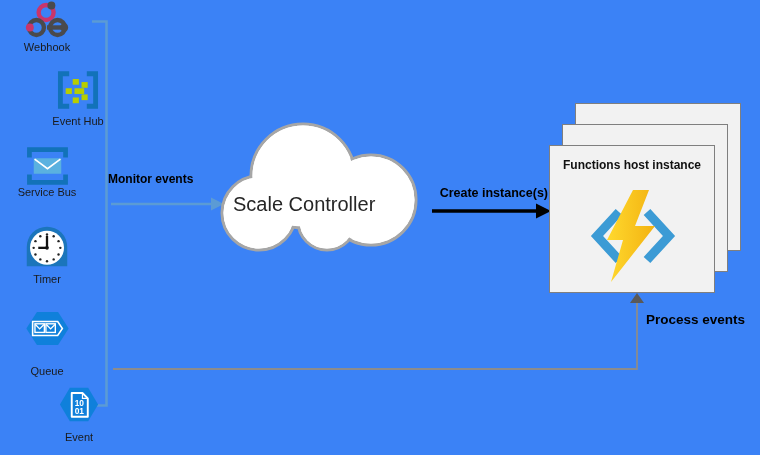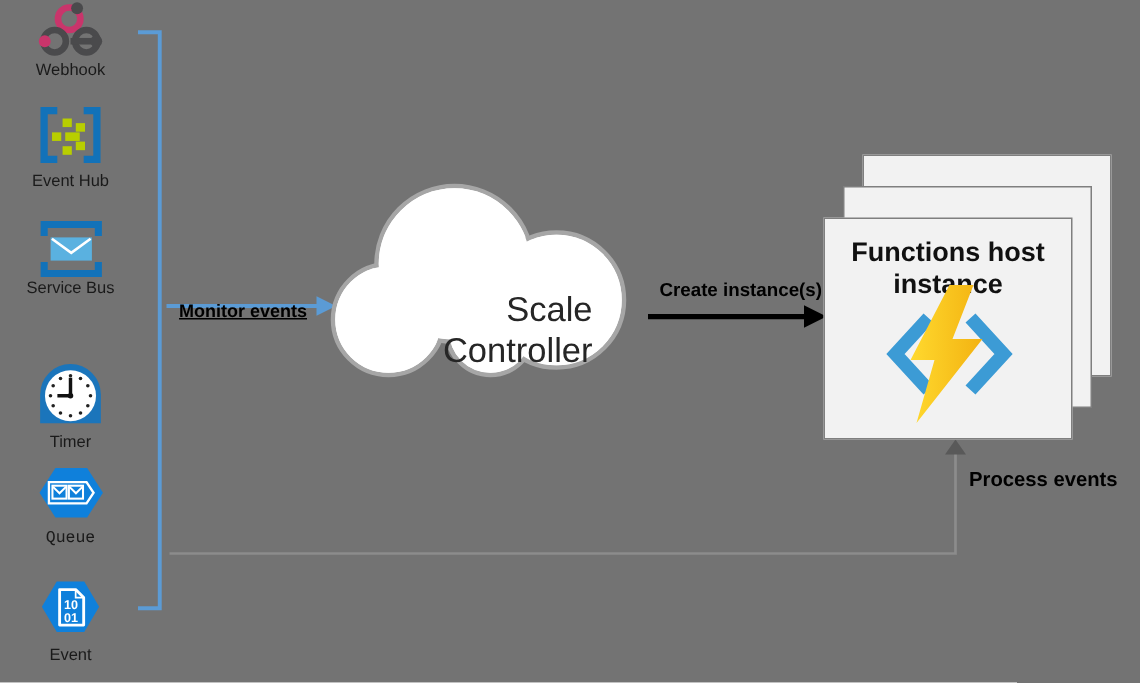--- a/index.html
+++ b/index.html
@@ -1,40 +1,40 @@
 <!DOCTYPE html>
 <html><head>
 <meta charset="utf-8">
 <style>
   html,body{margin:0;padding:0;background:#fff;}
-  .canvas{position:relative;width:760px;height:455px;background:#737373;overflow:hidden;
+  .canvas{position:relative;width:760px;height:455px;background:#3b82f6;overflow:hidden;
           font-family:"Liberation Sans",sans-serif;}
   .overlay{position:absolute;left:0;top:0;width:760px;height:455px;}
   .src{position:absolute;left:0;width:94px;text-align:center;}
   .src svg{display:block;margin:0 auto;}
   .src-label{font-size:11px;line-height:13px;color:#1a1a1a;}
   .src-webhook{top:1px;}   .src-webhook .src-label{margin-top:2px;}
-  .src-eventhub{top:70px;} .src-eventhub .src-label{margin-top:5px;}
+  .src-eventhub{top:70px;padding-left:31px;} .src-eventhub .src-label{margin-top:5px;}
   .src-servicebus{top:146px;} .src-servicebus .src-label{margin-top:0;}
-  .src-timer{top:239px;}   .src-timer .src-label{margin-top:4px;}
-  .src-queue{top:308px;}   .src-queue .src-label{margin-top:4px;font-family:Liberation Mono, monospace;}
-  .src-blob{top:383px;}    .src-blob .src-label{margin-top:5px;}
+  .src-timer{top:223px;}   .src-timer .src-label{margin-top:4px;}
+  .src-queue{top:308px;}   .src-queue .src-label{margin-top:16px;}
+  .src-blob{top:383px;padding-left:32px;}    .src-blob .src-label{margin-top:5px;}
   .edge-label{position:absolute;font-weight:700;color:#000;}
-  .lbl-monitor{left:108px;top:200px;width:108px;text-align:center;font-size:12px;text-decoration:underline;}
+  .lbl-monitor{left:108px;top:172px;width:108px;text-align:left;font-size:12px;}
   .lbl-create{left:426px;top:186px;width:122px;text-align:right;font-size:12.5px;}
   .lbl-process{left:646px;top:312px;width:120px;text-align:left;font-size:13.5px;}
-  .cloud-label{position:absolute;left:233px;top:193px;width:162px;text-align:right;
-               font-size:23px;color:#262626;}
+  .cloud-label{position:absolute;left:233px;top:193px;width:162px;text-align:left;
+               font-size:20px;color:#262626;}
   .host-box{position:absolute;width:166px;height:148px;background:#F2F2F2;
             border:1.5px solid #7F7F7F;box-sizing:border-box;}
   .host-back{left:575px;top:103px;}
   .host-mid{left:562px;top:124px;}
   .host-front{left:549px;top:145px;}
   .host-title{position:absolute;left:0;top:12px;width:100%;text-align:center;
-              font-size:18px;font-weight:700;color:#111;}
+              font-size:12px;font-weight:700;color:#111;}
   .host-logo{position:absolute;left:33px;top:44px;}
 </style>
 </head>
 <body>
 
 <div class="canvas">
 
   <svg class="overlay" width="760" height="455" viewBox="0 0 760 455">
 
     <path d="M92,21.5 H106.5 V405.5 H92" fill="none" stroke="#5B9BD5" stroke-width="2.6"></path>

